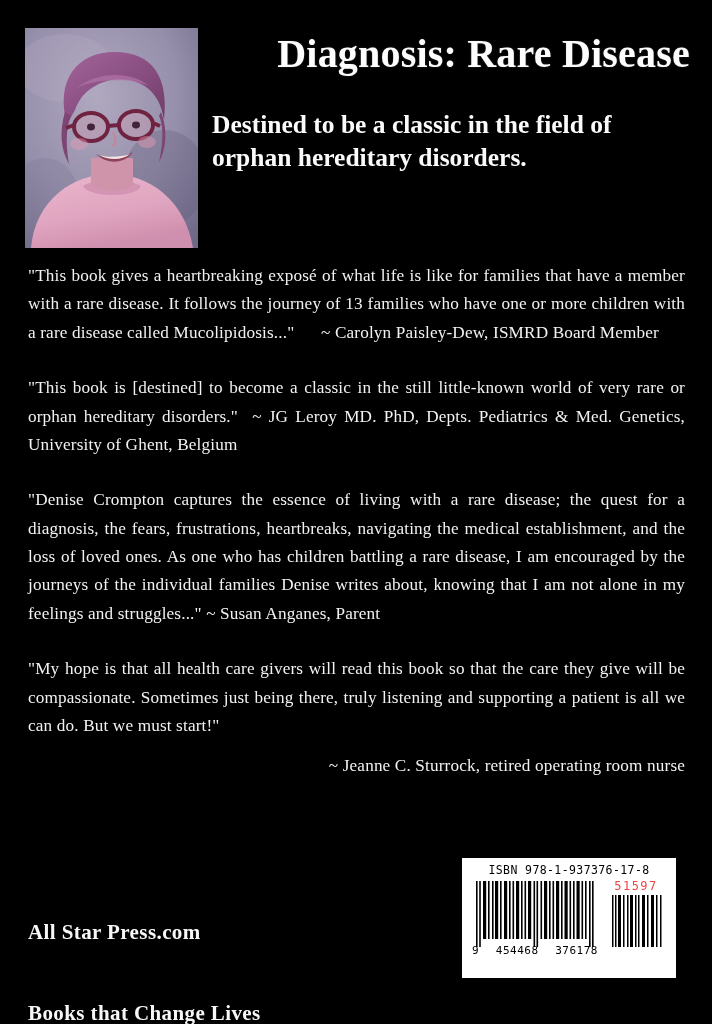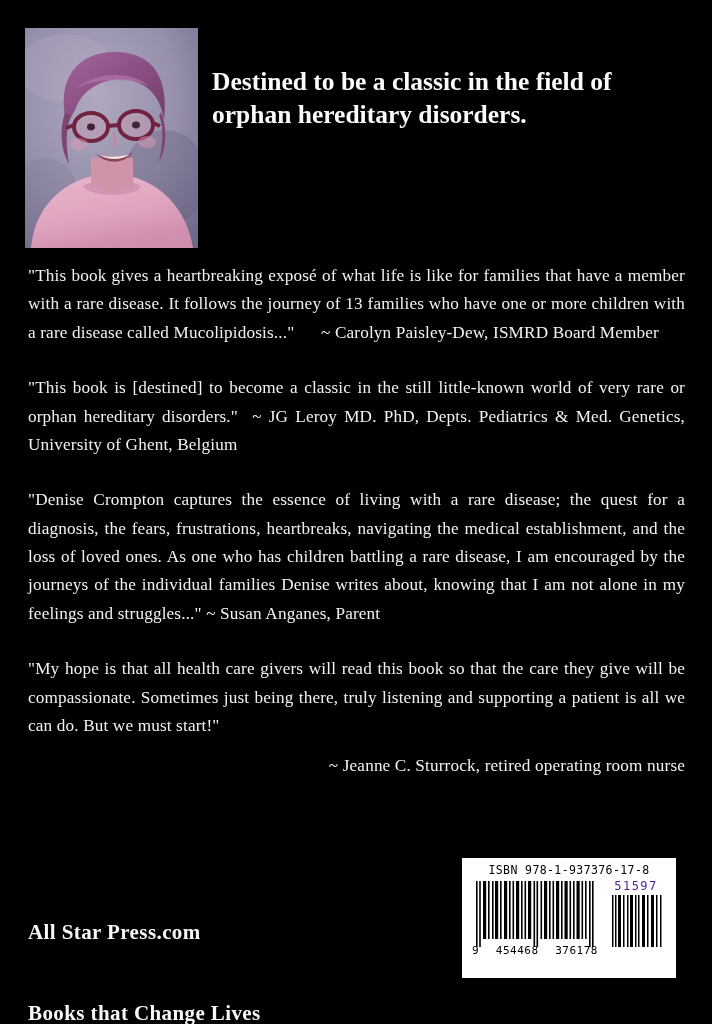--- a/index.html
+++ b/index.html
@@ -137,21 +137,21 @@
     width: 52px;
     height: 52px;
   }
   .price-code {
     position: absolute;
     right: 4px;
     top: -2px;
     width: 56px;
     font-family: "DejaVu Sans Mono", "Liberation Mono", monospace;
     font-size: 12px;
-    color: #4c1d95;
+    color: #ef4444;
     text-align: center;
     letter-spacing: 1.5px;
   }
   .ean-digits {
     position: absolute;
     left: 2px;
     bottom: -2px;
     width: 126px;
     font-family: "DejaVu Sans Mono", "Liberation Mono", monospace;
     font-size: 11px;
@@ -224,20 +224,21 @@
 
       <path d="M71 126 C 82 137, 100 136, 108 124 C 98 130, 80 131, 71 126 Z" fill="#8c4258"></path>
       <path d="M74 127 C 84 133, 98 132, 105 126 C 96 129, 82 130, 74 127 Z" fill="#f4e6e2"></path>
 
       <ellipse cx="54" cy="116" rx="9" ry="6" fill="#e79cb4" opacity="0.45"></ellipse>
       <ellipse cx="122" cy="114" rx="9" ry="6" fill="#e79cb4" opacity="0.45"></ellipse>
     </svg>
   </div>
 
   <div class="title-block">
+    <h1 class="book-title">Diagnosis: Rare Disease</h1>
     <p class="book-subtitle">Destined to be a classic in the field of orphan hereditary disorders.</p>
   </div>
 
   <div class="blurbs">
 
     <p class="blurb"><span>"This book gives a heartbreaking exposé of what life is like for families that have a member with a rare disease.  It follows the journey of 13 families who have one or more children with a rare disease called Mucolipidosis..."</span>&nbsp;&nbsp;&nbsp;&nbsp;&nbsp;&nbsp;<span>~ Carolyn Paisley-Dew, ISMRD Board Member</span></p>
 
     <p class="blurb"><span>"This book is [destined] to become a classic in the still little-known world of very rare or orphan hereditary disorders."</span>&nbsp;&nbsp;<span>~ JG  Leroy MD. PhD, Depts. Pediatrics &amp; Med. Genetics, University of Ghent, Belgium</span></p>
 
     <p class="blurb"><span>"Denise Crompton captures the essence of living with a rare disease; the quest for a diagnosis, the fears, frustrations, heartbreaks, navigating the medical establishment, and the loss of loved ones. As one who has children battling a rare disease, I am encouraged by the journeys of the individual families Denise writes about, knowing that I am not alone in my feelings and struggles..."</span>&nbsp;<span>~ Susan Anganes, Parent</span></p>

